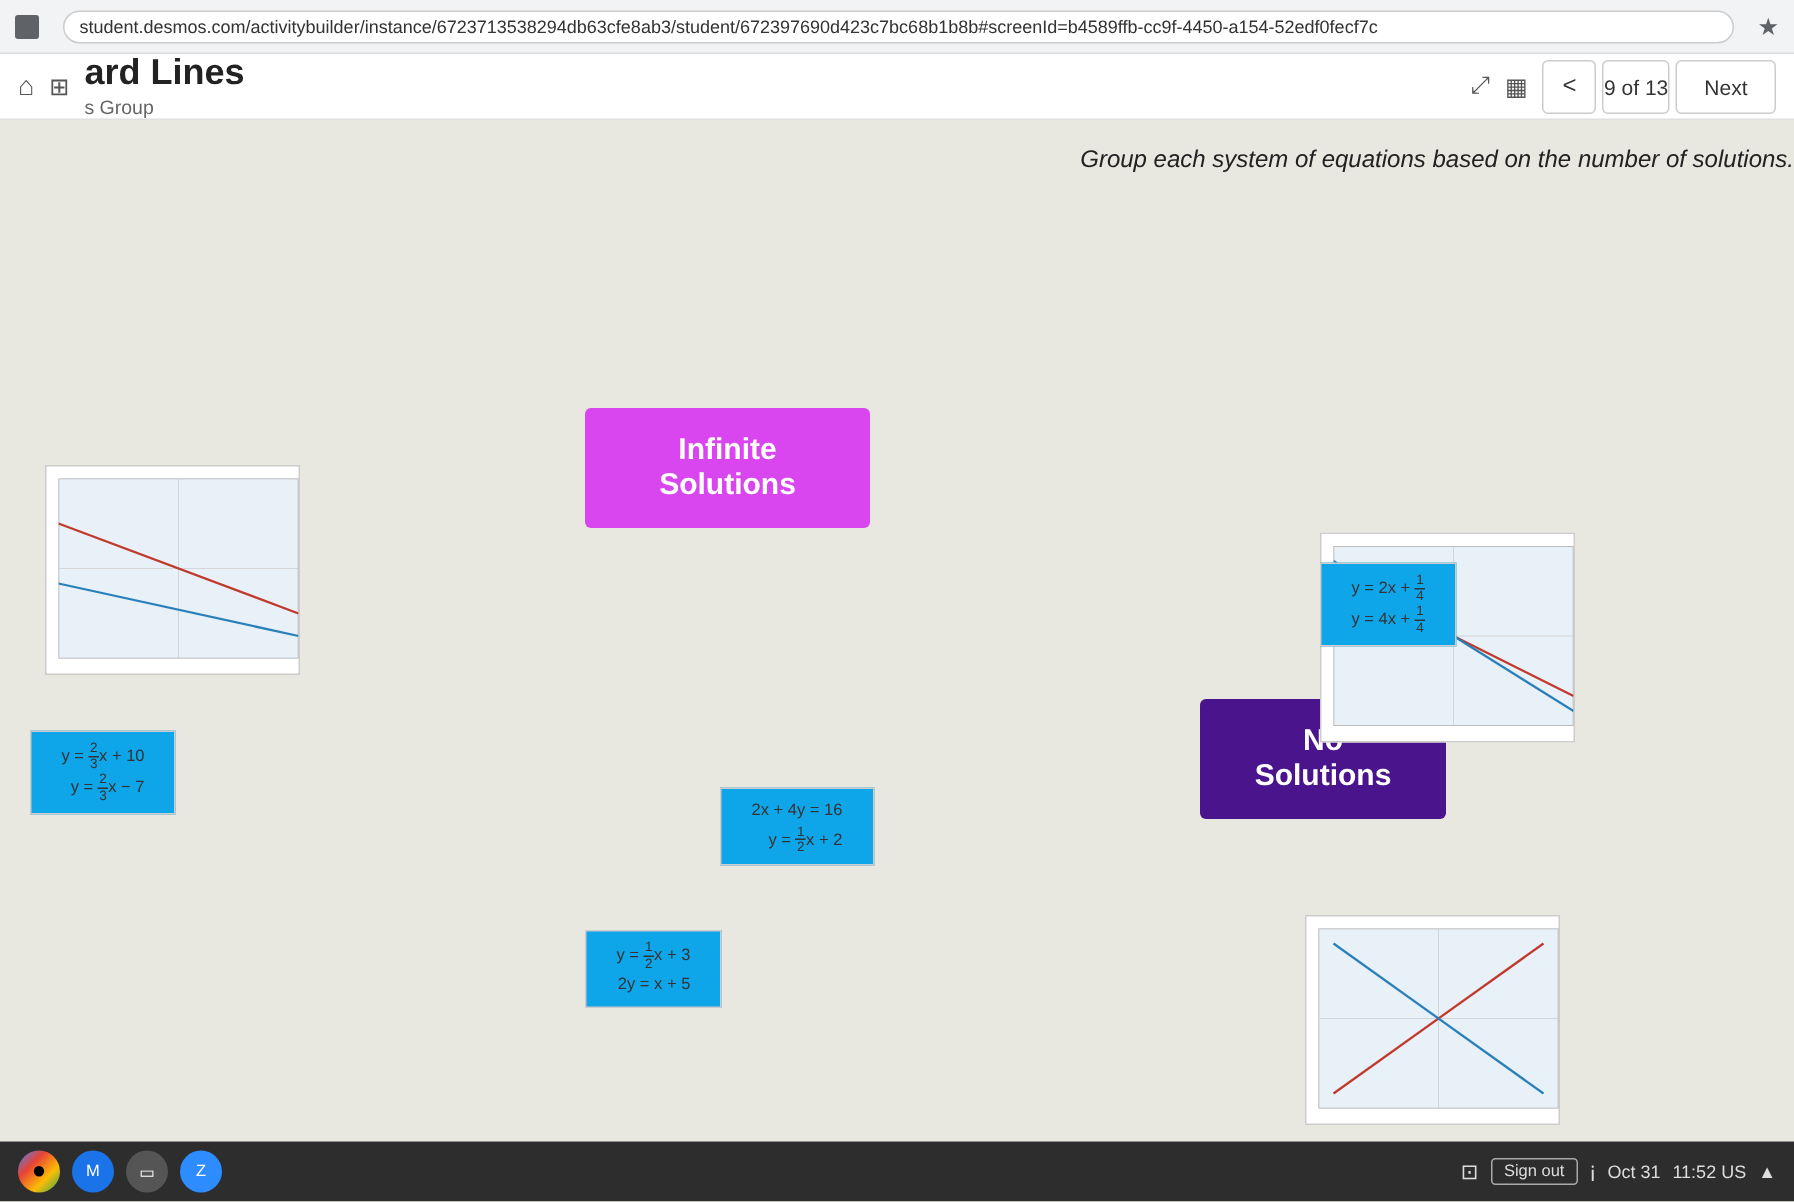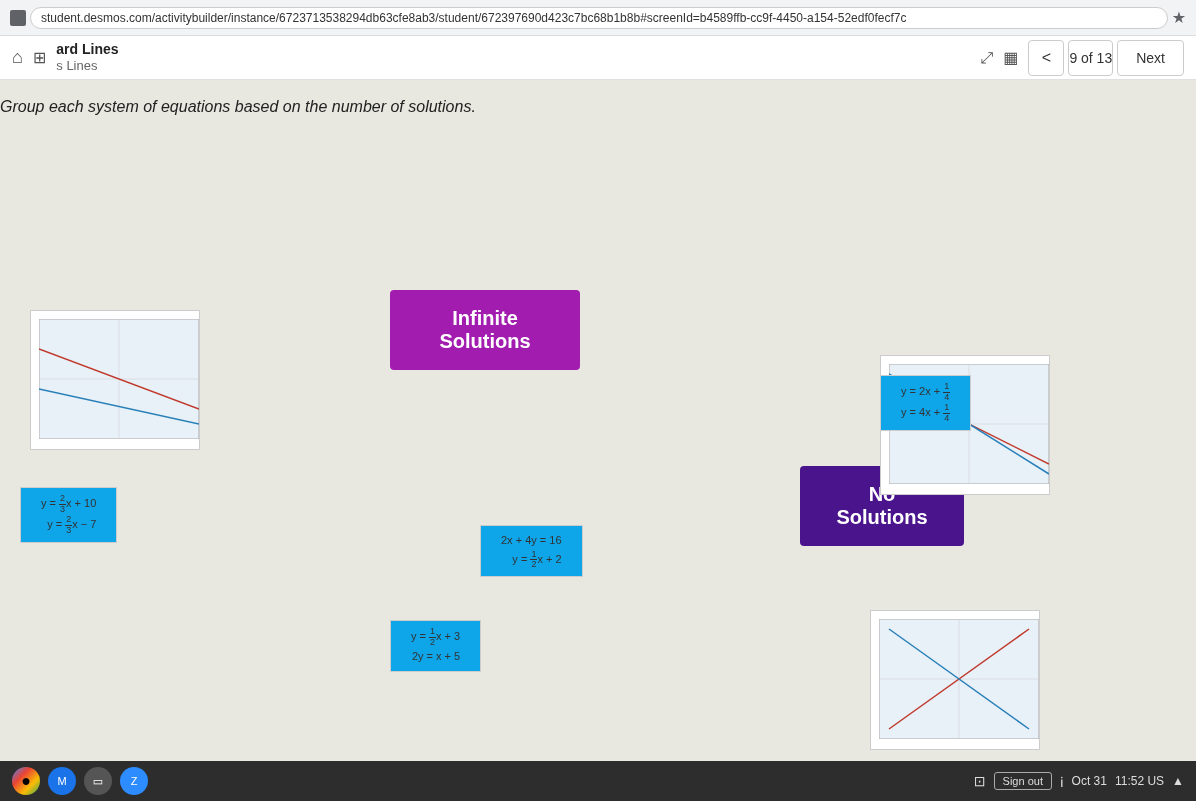--- a/index.html
+++ b/index.html
@@ -14,21 +14,21 @@
 
     
     .browser-bar {
       width: 100%;
       height: 36px;
       background: #f1f3f4;
       display: flex;
       align-items: center;
       padding: 0 10px;
       border-bottom: 1px solid #ddd;
-      gap: 4px;
+      gap: 16px;
     }
     .browser-icon {
       width: 16px; height: 16px;
       background: #5f6368;
       border-radius: 2px;
       flex-shrink: 0;
     }
     .browser-url {
       flex: 1;
       font-size: 12px;
@@ -58,21 +58,21 @@
     }
     .nav-home-icon {
       font-size: 18px;
       color: #555;
     }
     .nav-grid-icon {
       font-size: 16px;
       color: #555;
     }
     .nav-title {
-      font-size: 14px;
+      font-size: 24px;
       font-weight: bold;
       color: #222;
     }
     .nav-subtitle {
       font-size: 13px;
       color: #666;
     }
     .nav-spacer { flex: 1; }
     .nav-expand-icon {
       font-size: 16px;
@@ -124,21 +124,21 @@
     
     .main-content {
       width: 100%;
       height: calc(801px - 36px - 44px - 40px);
       background: #e8e8e0;
       position: relative;
       overflow: hidden;
     }
 
     .instruction-text {
-      text-align: left;
+      text-align: right;
       padding: 18px 0 10px 0;
       font-size: 16px;
       color: #222;
       font-style: italic;
     }
 
     
     .card {
       position: absolute;
       background: #fff;
@@ -166,24 +166,24 @@
       align-items: center;
       justify-content: center;
       text-align: center;
       font-size: 20px;
       font-weight: bold;
       color: #fff;
       border-radius: 4px;
       cursor: pointer;
     }
     .cat-infinite {
-      background: #a21caf;
+      background: #d946ef;
       width: 190px;
       height: 80px;
-      top: 210px;
+      top: 192px;
       left: 390px;
     }
     .cat-no {
       background: #4A148C;
       width: 164px;
       height: 80px;
       top: 386px;
       left: 800px;
     }
     .cat-one {
@@ -300,21 +300,21 @@
   <div class="browser-icon"></div>
   <div class="browser-url">student.desmos.com/activitybuilder/instance/6723713538294db63cfe8ab3/student/672397690d423c7bc68b1b8b#screenId=b4589ffb-cc9f-4450-a154-52edf0fecf7c</div>
   <span class="browser-star">★</span>
 </div>
 
 <div class="app-nav">
   <span class="nav-home-icon">⌂</span>
   <span class="nav-grid-icon">⊞</span>
   <div style="display:flex;flex-direction:column;line-height:1.2;">
     <span class="nav-title">ard Lines</span>
-    <span class="nav-subtitle">s Lines</span>
+    <span class="nav-subtitle">s Group</span>
   </div>
   <div class="nav-spacer"></div>
   <span class="nav-expand-icon">⤢</span>
   <span class="nav-grid2-icon">▦</span>
   <div class="nav-controls">
     <button class="nav-arrow-btn">&lt;</button>
     <div class="nav-page-info">9 of 13</div>
     <button class="nav-next-btn">Next</button>
   </div>
 </div>

